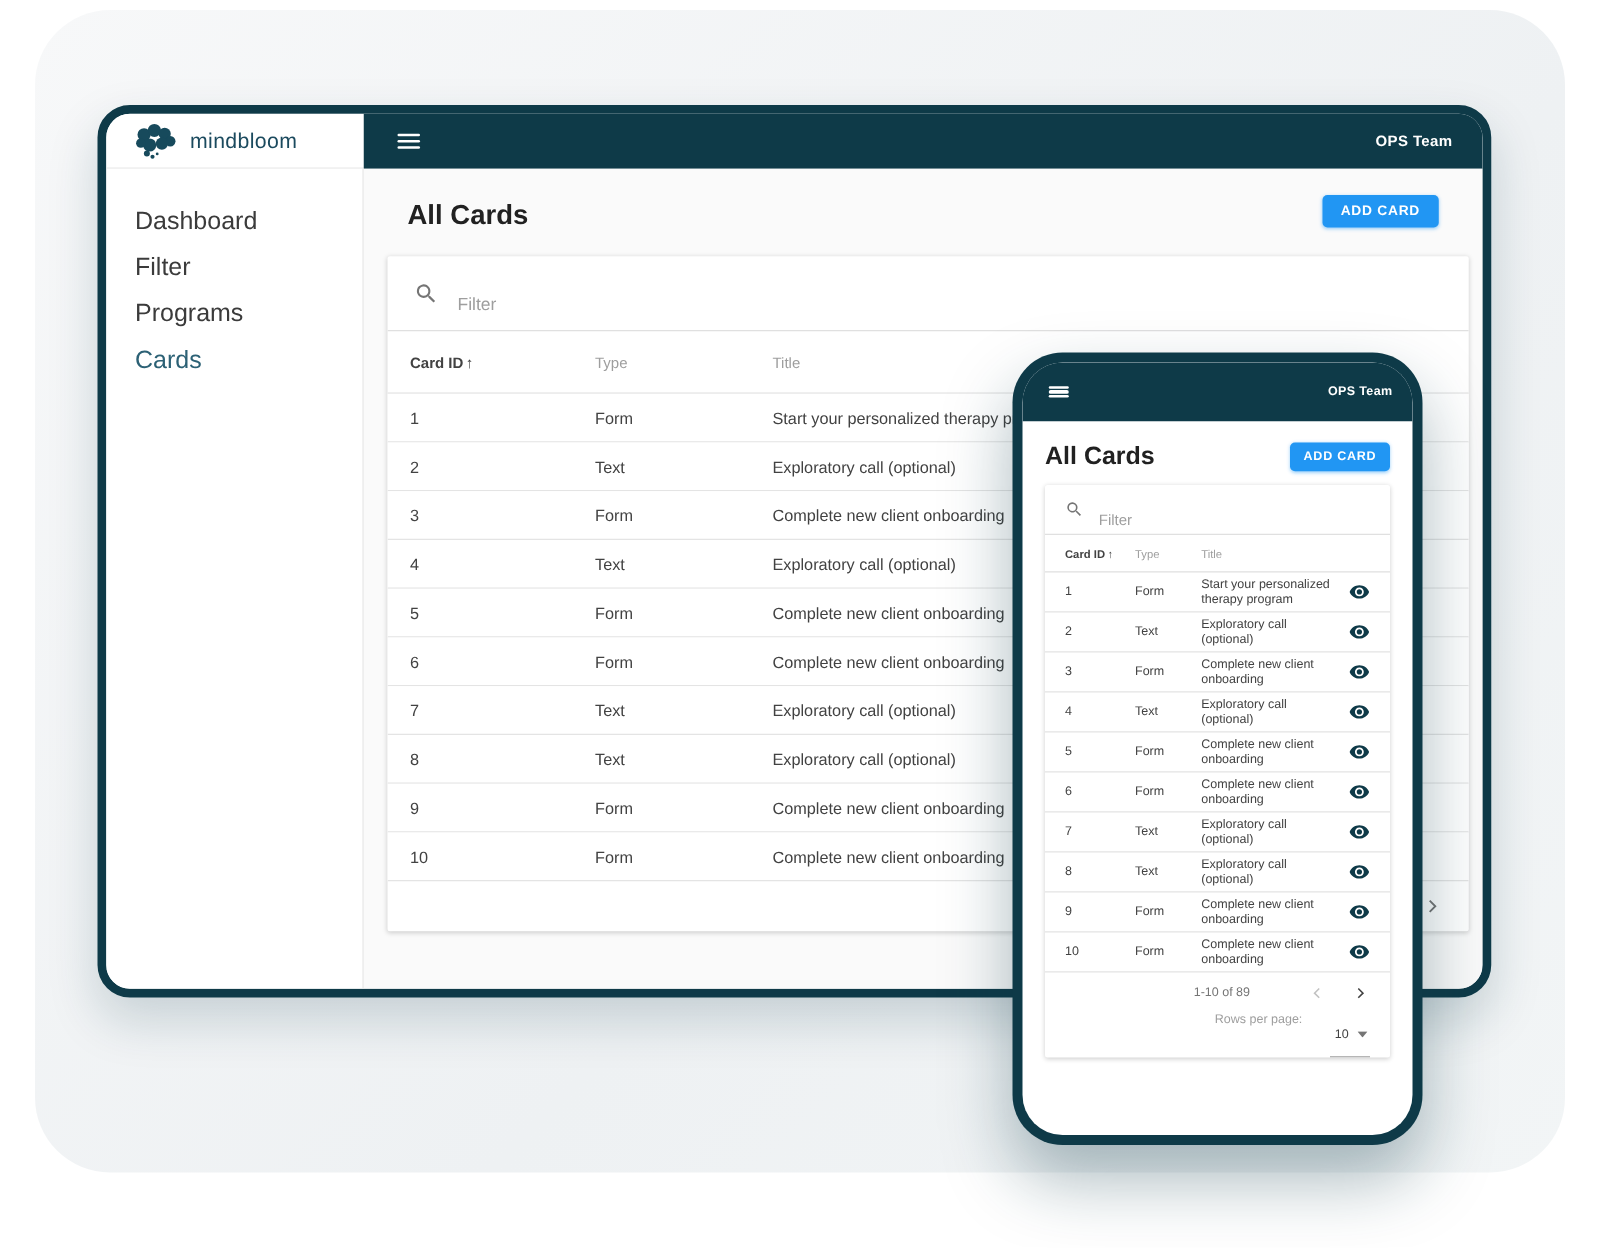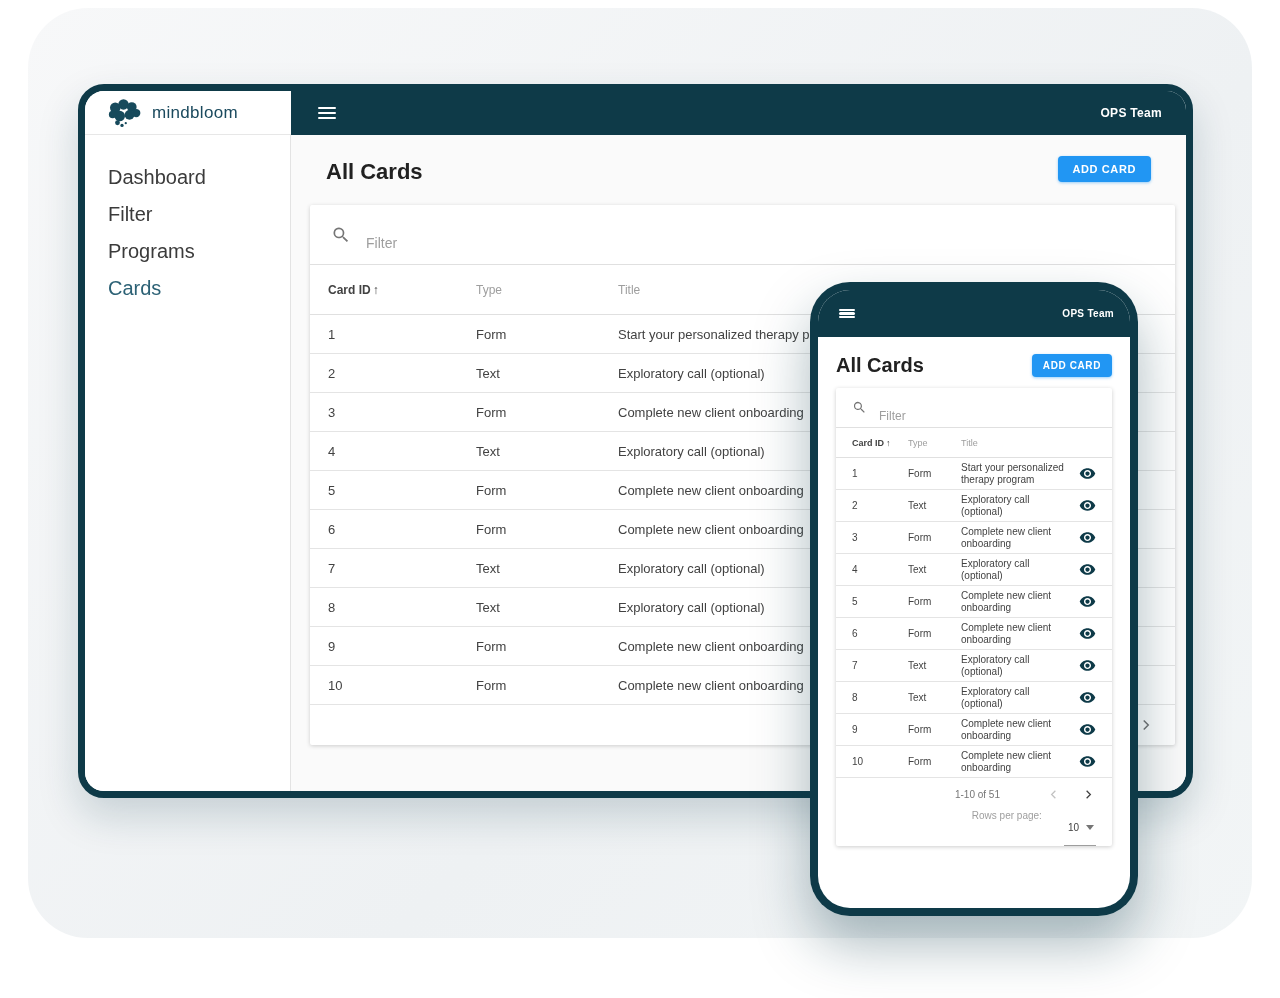--- a/index.html
+++ b/index.html
@@ -382,21 +382,21 @@
                 <span class="m-title">Complete new client onboarding</span>
                 <button class="m-eye">
                   <svg width="17" height="17" viewBox="0 0 24 24" fill="#0e3a48" fill-rule="evenodd">
                     <path d="M12 4.5C7 4.5 2.73 7.61 1 12c1.73 4.39 6 7.5 11 7.5s9.27-3.11 11-7.5c-1.73-4.39-6-7.5-11-7.5zm0 12.5c-2.76 0-5-2.24-5-5s2.24-5 5-5 5 2.24 5 5-2.24 5-5 5zm0-8c-1.66 0-3 1.34-3 3s1.34 3 3 3 3-1.34 3-3-1.34-3-3-3z"></path>
                   </svg>
                 </button>
               </div>
             </div>
 
           <div class="p-pagerow">
-            <span class="p-range">1-10 of 51</span>
+            <span class="p-range">1-10 of 89</span>
             <button class="chev">
               <svg width="15" height="15" viewBox="0 0 24 24" fill="none" stroke="#c2c2c2" stroke-width="2">
                   <path d="M15 6l-6 6 6 6"></path>
                 </svg>
             </button>
             <button class="chev">
               <svg width="15" height="15" viewBox="0 0 24 24" fill="none" stroke="#424242" stroke-width="2">
                   <path d="M9 6l6 6-6 6"></path>
                 </svg>
             </button>

